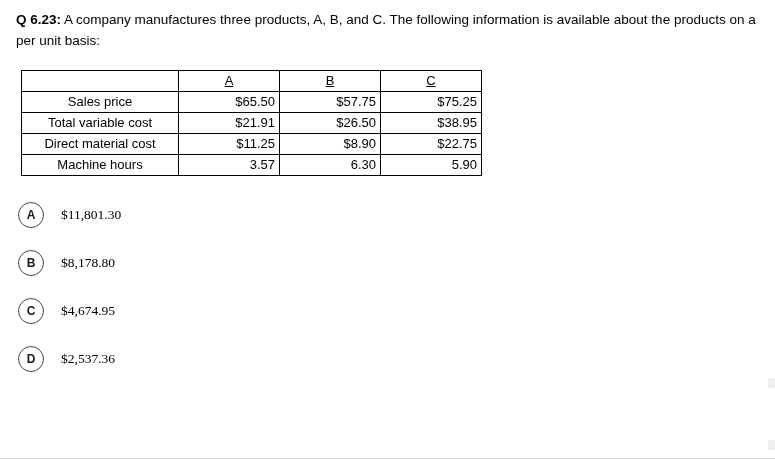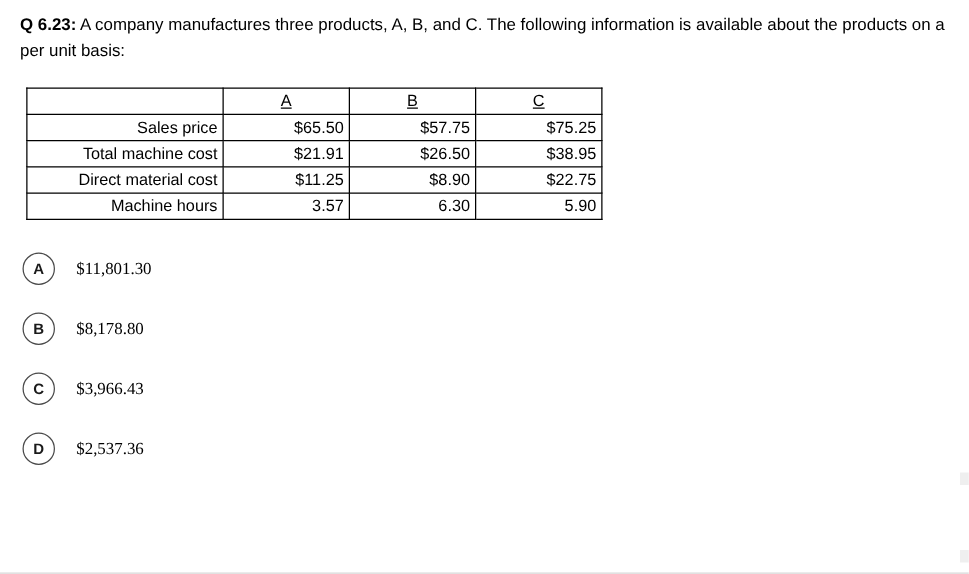--- a/index.html
+++ b/index.html
@@ -47,21 +47,21 @@
   }
   table.data td, table.data th {
     border: 1px solid #000000;
     padding: 1px 4px;
     height: 18px;
     vertical-align: middle;
     font-weight: normal;
   }
   table.data .col-label {
     width: 148px;
-    text-align: right;
+    text-align: center;
     white-space: nowrap;
   }
   table.data .col-val {
     width: 92px;
     text-align: right;
   }
   table.data thead td.col-label {
     border: 1px solid #000000;
   }
   table.data thead td.col-val {
@@ -157,21 +157,21 @@
         </tr>
       </thead>
       <tbody>
         <tr>
           <td class="col-label">Sales price</td>
           <td class="col-val">$65.50</td>
           <td class="col-val">$57.75</td>
           <td class="col-val">$75.25</td>
         </tr>
         <tr>
-          <td class="col-label">Total machine cost</td>
+          <td class="col-label">Total variable cost</td>
           <td class="col-val">$21.91</td>
           <td class="col-val">$26.50</td>
           <td class="col-val">$38.95</td>
         </tr>
         <tr>
           <td class="col-label">Direct material cost</td>
           <td class="col-val">$11.25</td>
           <td class="col-val">$8.90</td>
           <td class="col-val">$22.75</td>
         </tr>
@@ -193,21 +193,21 @@
       <div class="choice-text">$11,801.30</div>
     </div>
 
     <div class="choice">
       <div class="choice-bubble">B</div>
       <div class="choice-text">$8,178.80</div>
     </div>
 
     <div class="choice">
       <div class="choice-bubble">C</div>
-      <div class="choice-text">$3,966.43</div>
+      <div class="choice-text">$4,674.95</div>
     </div>
 
     <div class="choice">
       <div class="choice-bubble">D</div>
       <div class="choice-text">$2,537.36</div>
     </div>
 
   </div>
 
   <div class="edge-marks">

